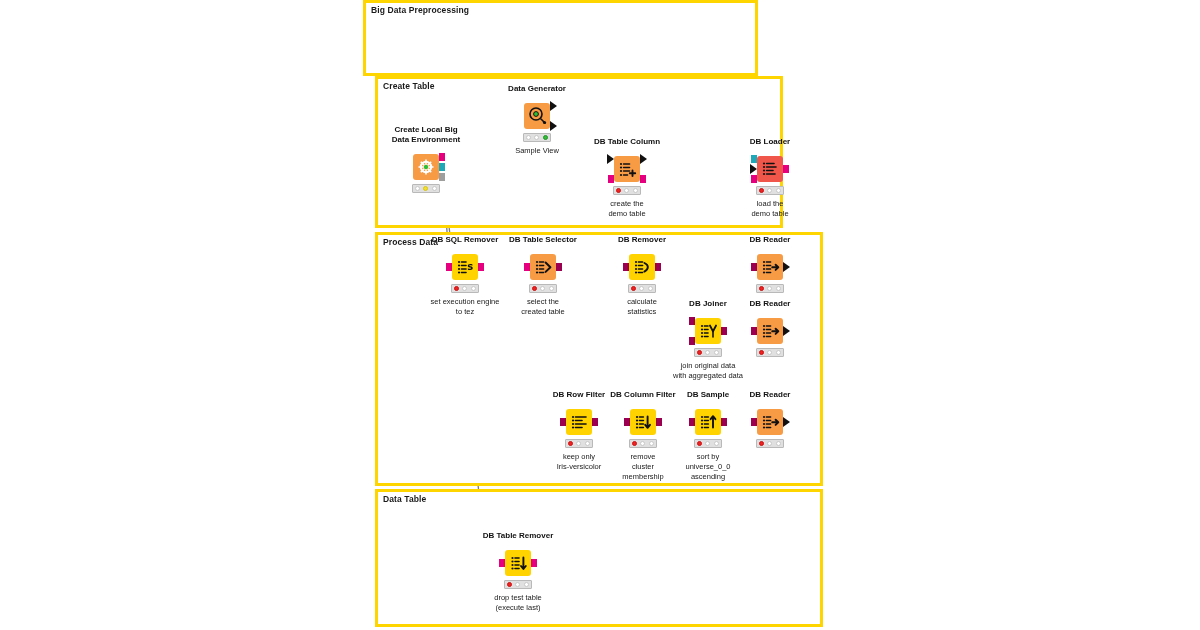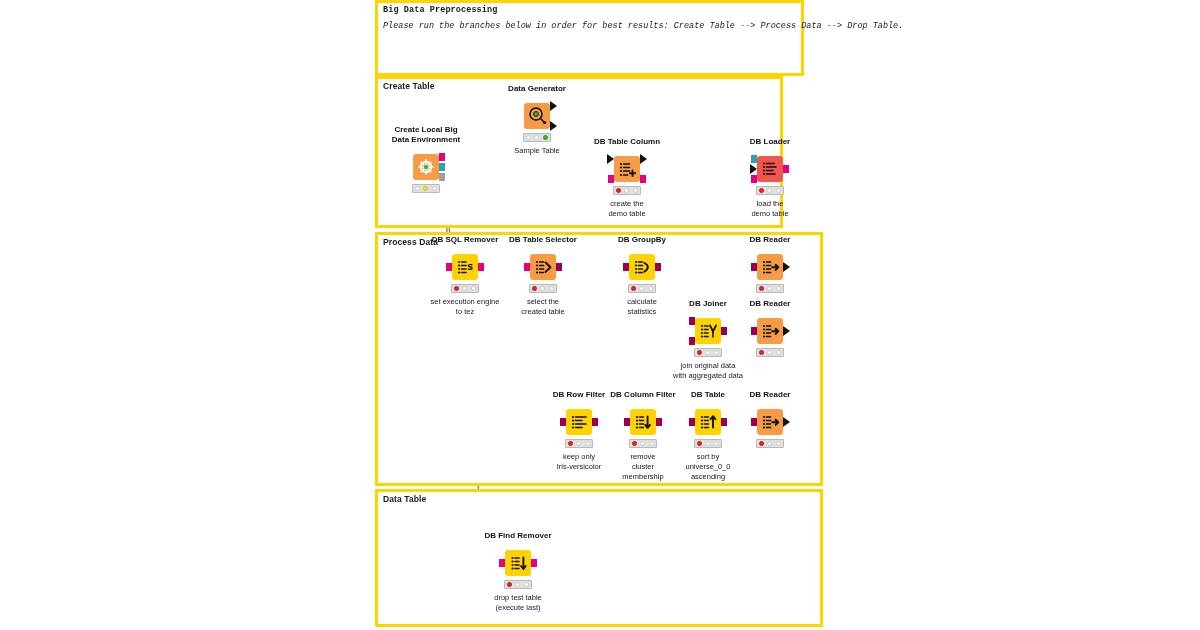--- a/index.html
+++ b/index.html
@@ -159,24 +159,23 @@
       <path d="M 656 270 C 676 274 680 300 688 322 C 690 326 692 326 695 326" fill="none" stroke="#7a7a7a" stroke-width="1.3"></path>
       <path d="M 557 271 C 580 278 590 320 620 334 C 650 346 676 338 695 336" fill="none" stroke="#7a7a7a" stroke-width="1.3"></path>
       <path d="M 722 331 L 757 331" fill="none" stroke="#7a7a7a" stroke-width="1.3"></path>
       <path d="M 556 272 C 542 290 534 360 538 400 C 541 418 552 422 566 422" fill="none" stroke="#7a7a7a" stroke-width="1.3"></path>
       <path d="M 593 422 L 630 422" fill="none" stroke="#7a7a7a" stroke-width="1.3"></path>
       <path d="M 657 422 L 695 422" fill="none" stroke="#7a7a7a" stroke-width="1.3"></path>
       <path d="M 722 422 L 757 422" fill="none" stroke="#7a7a7a" stroke-width="1.3"></path>
       <path d="M 443 172 C 452 250 470 420 482 520 C 488 556 496 563 505 563" fill="none" stroke="#7a7a7a" stroke-width="1.3"></path>
     </svg>
   <div id="frames-layer">
-      <div class="frame" style="left: 375px; top: 0px; width: 429px; height: 76px; border-color: rgb(255, 213, 0); font-family: Liberation Mono, monospace;">
+      <div class="frame" style="left: 363px; top: 0px; width: 395px; height: 76px; border-color: rgb(255, 213, 0);">
         <div class="frame-title">Big Data Preprocessing</div>
         <div class="frame-body">
-          <div class="frame-line italic">Please run the branches below in order for best results: Create Table --&gt; Process Data --&gt; Drop Table.</div>
         </div>
       </div>
       <div class="frame" style="left: 375px; top: 76px; width: 408px; height: 152px; border-color: rgb(255, 213, 0);">
         <div class="frame-title">Create Table</div>
       </div>
       <div class="frame" style="left: 375px; top: 232px; width: 448px; height: 254px; border-color: rgb(255, 213, 0);">
         <div class="frame-title">Process Data</div>
       </div>
       <div class="frame" style="left: 375px; top: 489px; width: 448px; height: 138px; border-color: rgb(255, 213, 0);">
         <div class="frame-title">Data Table</div>
@@ -212,21 +211,21 @@
               <circle cx="20.5" cy="19.5" r="1.6" fill="#111"></circle>
           </svg>
         </div>
         <div class="tri" style="top: -15px; left: 13px;"></div>
         <div class="tri" style="top: 5px; left: 13px;"></div>
         <div class="status">
           <span class="bulb"></span>
           <span class="bulb"></span>
           <span class="bulb on-green"></span>
         </div>
-        <div class="node-desc">Sample Table</div>
+        <div class="node-desc">Sample View</div>
       </div>
       <div class="node" style="left: 627px; top: 169px;">
         <div class="node-label" style="bottom: 22px;">DB Table Column</div>
         <div class="node-box" style="background: rgb(248, 155, 69);">
           <svg class="node-glyph" viewBox="0 0 26 26">
             <circle cx="7" cy="8" r="1.1" fill="#111"></circle>
             <circle cx="7" cy="11.5" r="1.1" fill="#111"></circle>
             <circle cx="7" cy="15" r="1.1" fill="#111"></circle>
             <line x1="9.6" y1="8" x2="15.5" y2="8" stroke="#111" stroke-width="1.6" stroke-linecap="round"></line>
             <line x1="9.6" y1="11.5" x2="15.5" y2="11.5" stroke="#111" stroke-width="1.6" stroke-linecap="round"></line>
@@ -314,21 +313,21 @@
         <div class="port sq" style="background: rgb(228, 0, 126); top: -4px; left: -19px;"></div>
         <div class="port sq" style="background: rgb(155, 0, 80); top: -4px; left: 13px;"></div>
         <div class="status">
           <span class="bulb on-red"></span>
           <span class="bulb"></span>
           <span class="bulb"></span>
         </div>
         <div class="node-desc">select the<br>created table</div>
       </div>
       <div class="node" style="left: 642px; top: 267px;">
-        <div class="node-label" style="bottom: 22px;">DB GroupBy</div>
+        <div class="node-label" style="bottom: 22px;">DB Remover</div>
         <div class="node-box" style="background: rgb(255, 211, 0);">
           <svg class="node-glyph" viewBox="0 0 26 26">
             <circle cx="7" cy="8" r="1.1" fill="#111"></circle>
             <circle cx="7" cy="11.5" r="1.1" fill="#111"></circle>
             <circle cx="7" cy="15" r="1.1" fill="#111"></circle>
             <circle cx="7" cy="18.5" r="1.1" fill="#111"></circle>
               <line x1="9.4" y1="8" x2="13.6" y2="8" stroke="#111" stroke-width="1.6" stroke-linecap="round"></line>
               <line x1="9.4" y1="11.5" x2="13.6" y2="11.5" stroke="#111" stroke-width="1.6" stroke-linecap="round"></line>
               <line x1="9.4" y1="15" x2="13.6" y2="15" stroke="#111" stroke-width="1.6" stroke-linecap="round"></line>
               <line x1="9.4" y1="18.5" x2="13.6" y2="18.5" stroke="#111" stroke-width="1.6" stroke-linecap="round"></line>
@@ -457,21 +456,21 @@
         <div class="port sq" style="background: rgb(155, 0, 80); top: -4px; left: -19px;"></div>
         <div class="port sq" style="background: rgb(155, 0, 80); top: -4px; left: 13px;"></div>
         <div class="status">
           <span class="bulb on-red"></span>
           <span class="bulb"></span>
           <span class="bulb"></span>
         </div>
         <div class="node-desc">remove<br>cluster<br>membership</div>
       </div>
       <div class="node" style="left: 708px; top: 422px;">
-        <div class="node-label" style="bottom: 22px;">DB Table</div>
+        <div class="node-label" style="bottom: 22px;">DB Sample</div>
         <div class="node-box" style="background: rgb(255, 211, 0);">
           <svg class="node-glyph" viewBox="0 0 26 26">
             <circle cx="7" cy="8" r="1.1" fill="#111"></circle>
             <circle cx="7" cy="11.5" r="1.1" fill="#111"></circle>
             <circle cx="7" cy="15" r="1.1" fill="#111"></circle>
             <circle cx="7" cy="18.5" r="1.1" fill="#111"></circle>
               <line x1="9.4" y1="8" x2="13.4" y2="8" stroke="#111" stroke-width="1.6" stroke-linecap="round"></line>
               <line x1="9.4" y1="11.5" x2="13.4" y2="11.5" stroke="#111" stroke-width="1.6" stroke-linecap="round"></line>
               <line x1="9.4" y1="15" x2="13.4" y2="15" stroke="#111" stroke-width="1.6" stroke-linecap="round"></line>
               <line x1="9.4" y1="18.5" x2="13.4" y2="18.5" stroke="#111" stroke-width="1.6" stroke-linecap="round"></line>
@@ -504,21 +503,21 @@
         </div>
         <div class="port sq" style="background: rgb(155, 0, 80); top: -4px; left: -19px;"></div>
         <div class="tri" style="top: -5px; left: 13px;"></div>
         <div class="status">
           <span class="bulb on-red"></span>
           <span class="bulb"></span>
           <span class="bulb"></span>
         </div>
       </div>
       <div class="node" style="left: 518px; top: 563px;">
-        <div class="node-label" style="bottom: 22px;">DB Find Remover</div>
+        <div class="node-label" style="bottom: 22px;">DB Table Remover</div>
         <div class="node-box" style="background: rgb(255, 211, 0);">
           <svg class="node-glyph" viewBox="0 0 26 26">
             <circle cx="7.5" cy="8" r="1.1" fill="#111"></circle>
             <circle cx="7.5" cy="11.5" r="1.1" fill="#111"></circle>
             <circle cx="7.5" cy="15" r="1.1" fill="#111"></circle>
             <circle cx="7.5" cy="18.5" r="1.1" fill="#111"></circle>
               <line x1="10" y1="8" x2="14" y2="8" stroke="#111" stroke-width="1.6" stroke-linecap="round"></line>
               <line x1="10" y1="11.5" x2="14" y2="11.5" stroke="#111" stroke-width="1.6" stroke-linecap="round"></line>
               <line x1="10" y1="15" x2="14" y2="15" stroke="#111" stroke-width="1.6" stroke-linecap="round"></line>
               <line x1="10" y1="18.5" x2="14" y2="18.5" stroke="#111" stroke-width="1.6" stroke-linecap="round"></line>

